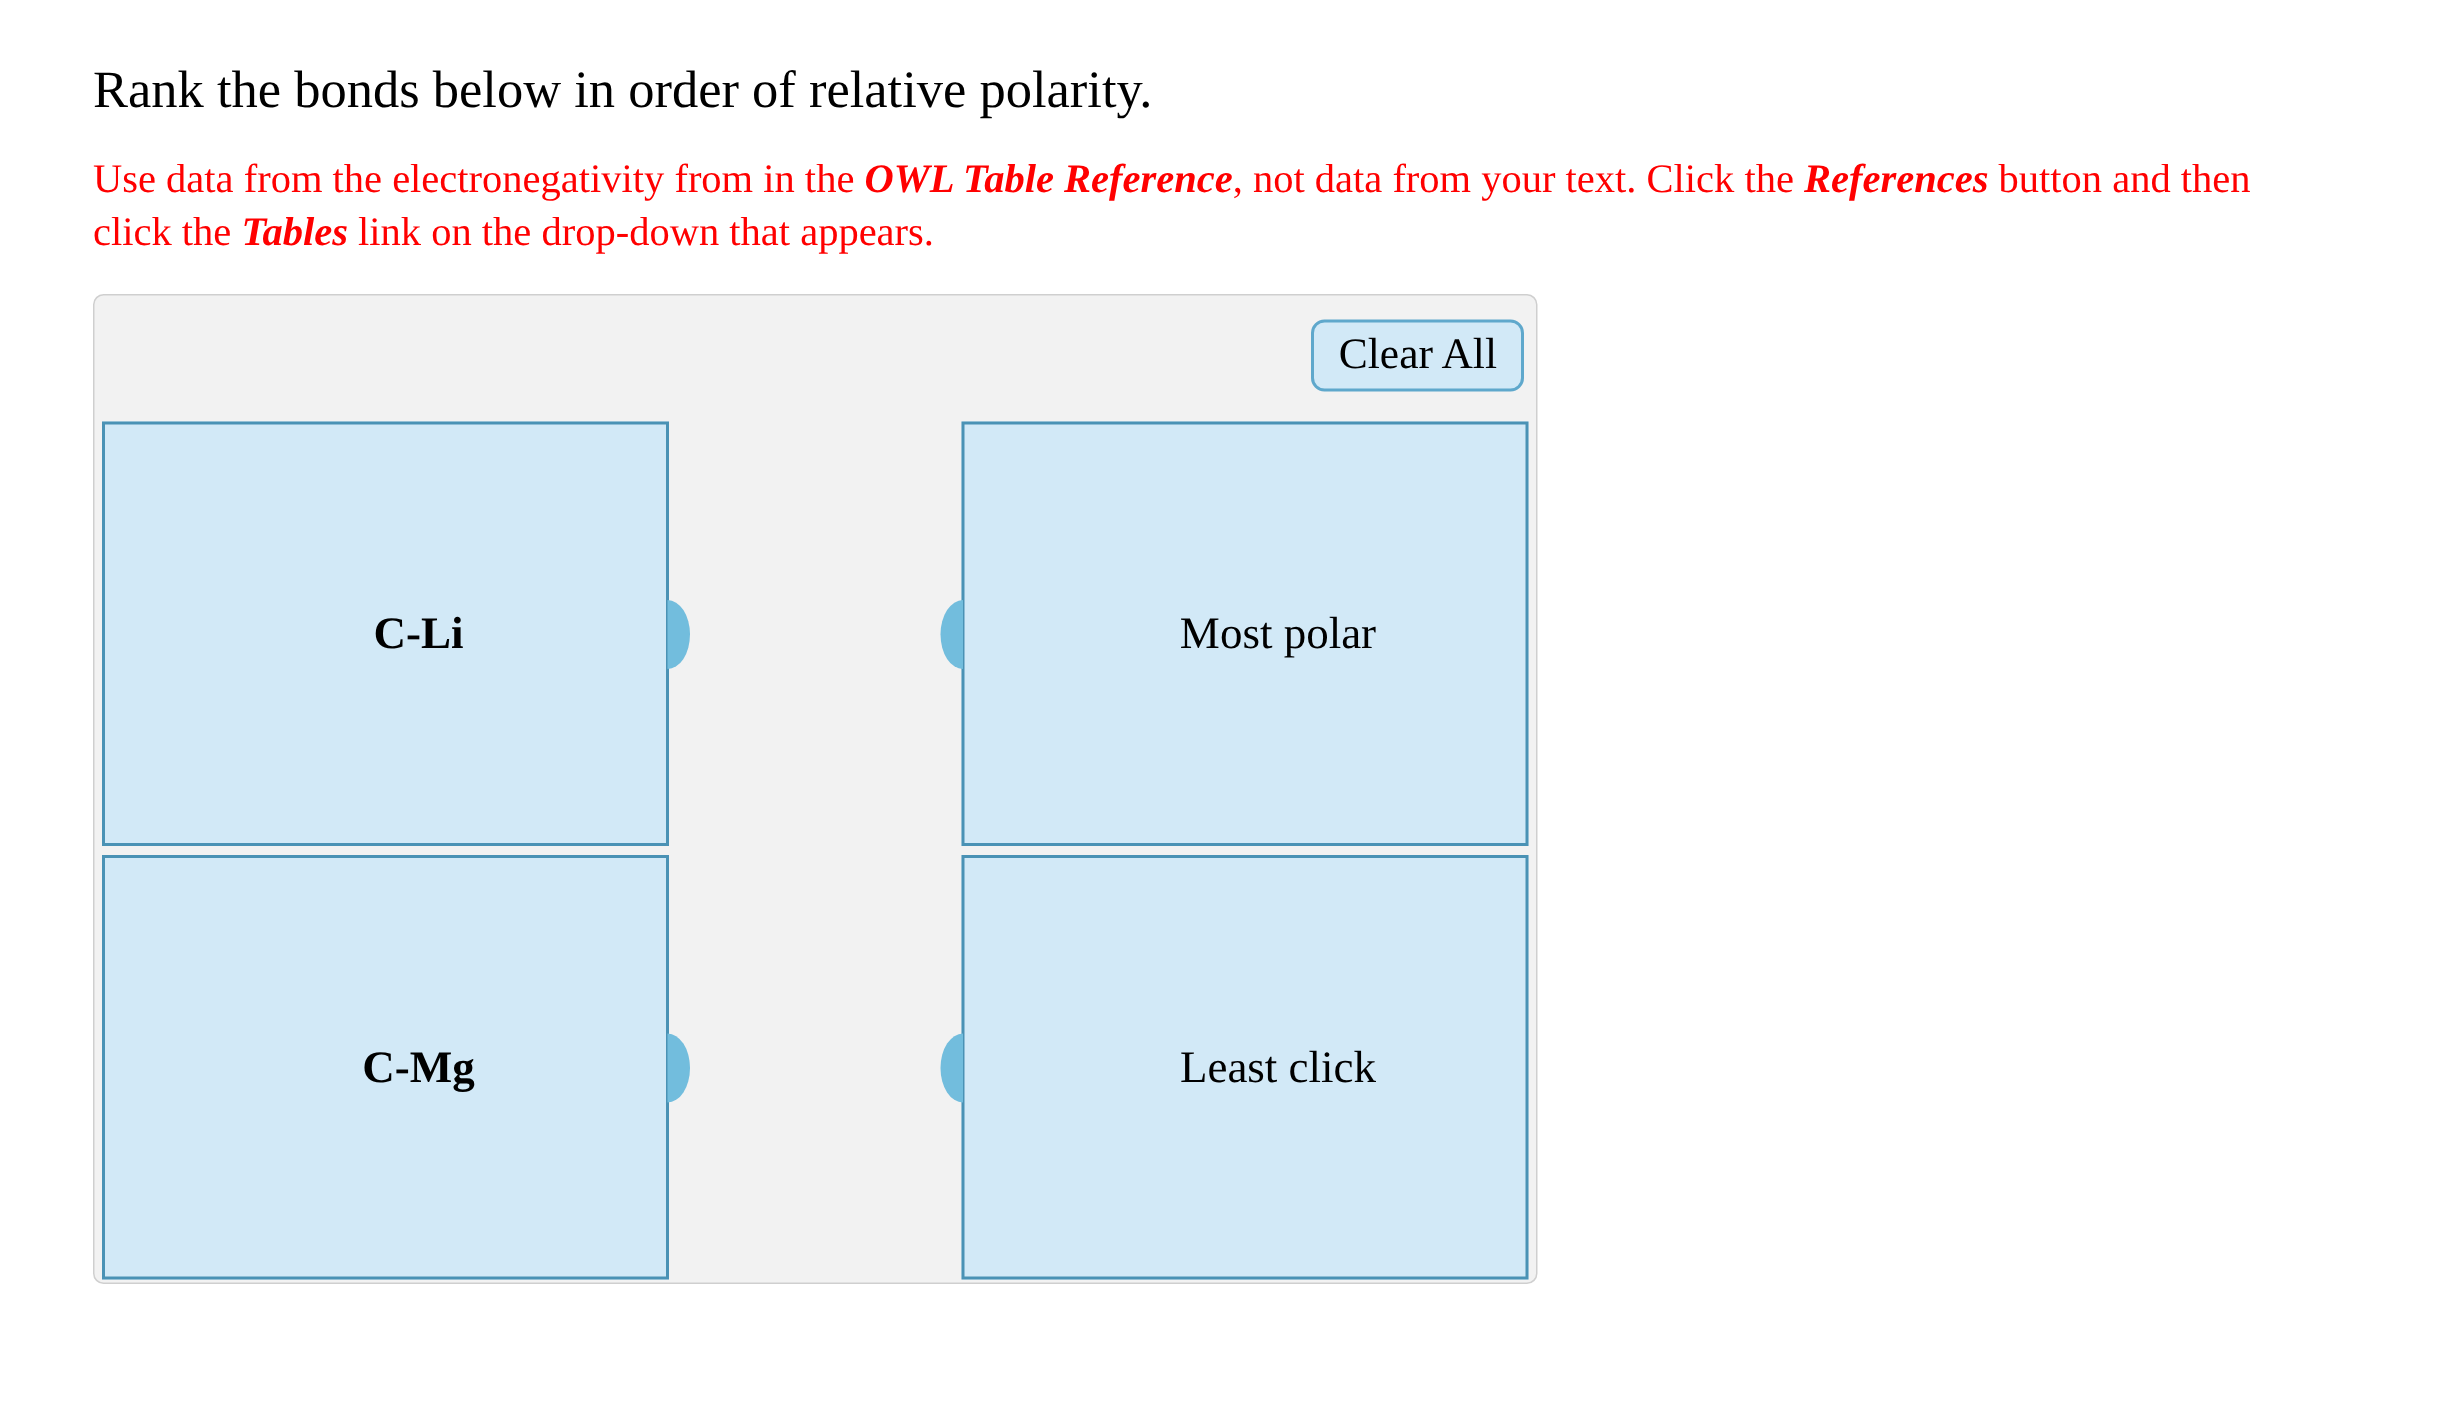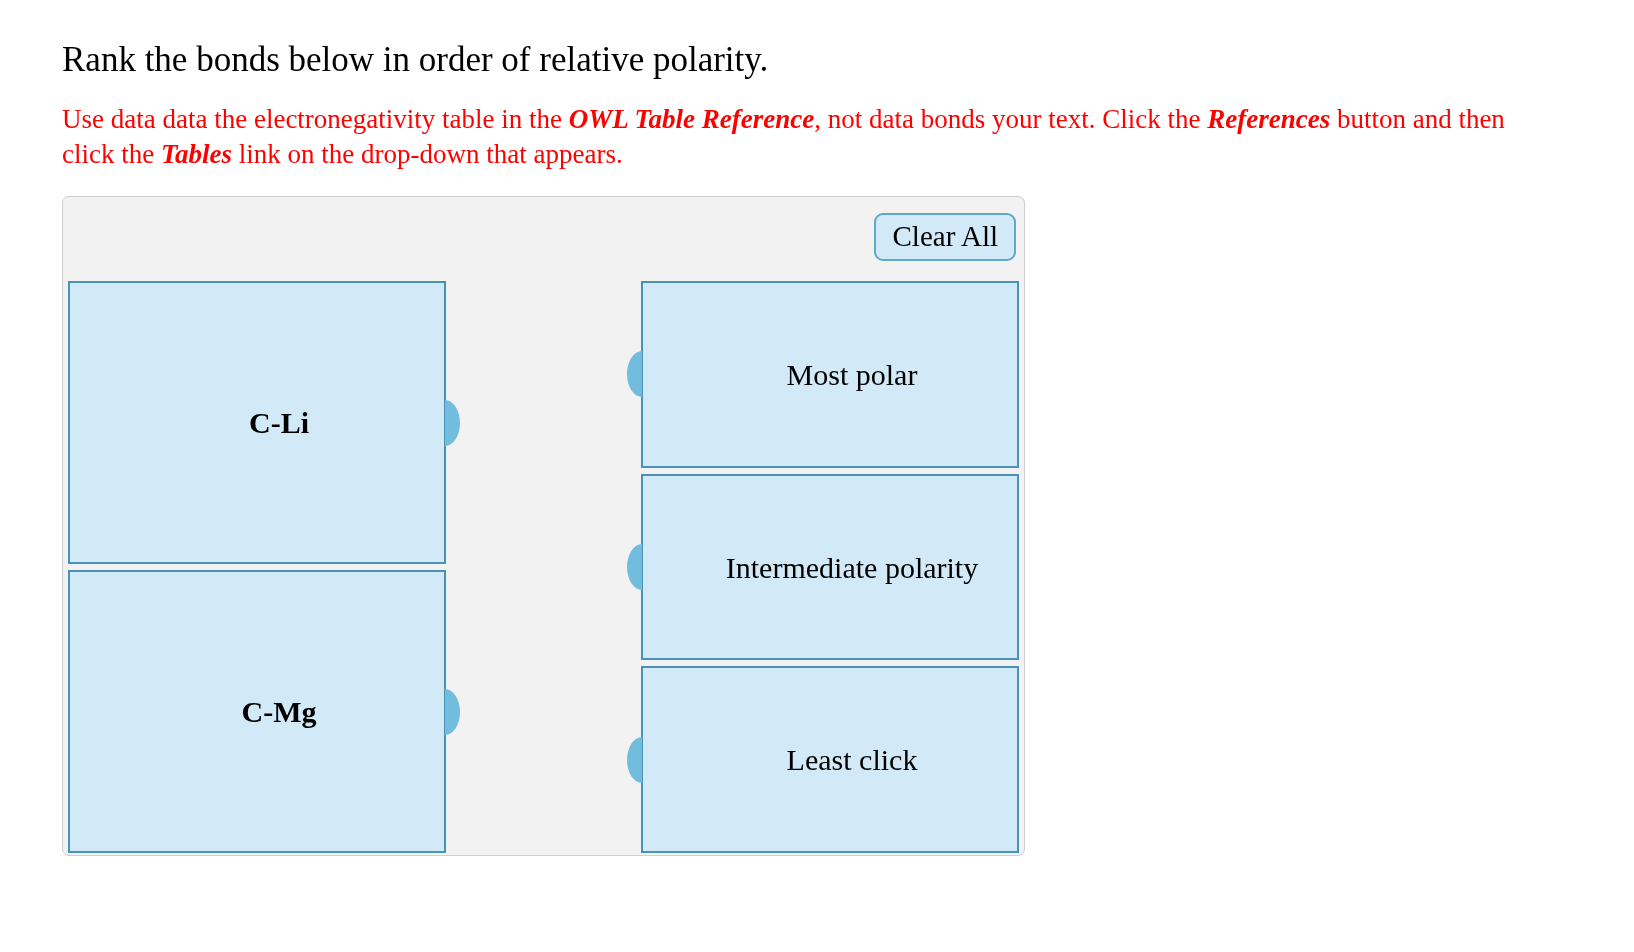--- a/index.html
+++ b/index.html
@@ -144,21 +144,21 @@
   }
 </style>
 </head>
 <body>
 
 <div class="page">
 
   <div class="prompt">Rank the bonds below in order of relative polarity.</div>
 
   <div class="instruction">
-    <span>Use data data the electronegativity table in the </span><b>OWL Table Reference</b><span>, not data bonds your text. Click the </span><b>References</b><span> button and then click the </span><b>Tables</b><span> link on the drop-down that appears.</span>
+    <span>Use data from the electronegativity from in the </span><b>OWL Table Reference</b><span>, not data from your text. Click the </span><b>References</b><span> button and then click the </span><b>Tables</b><span> link on the drop-down that appears.</span>
   </div>
 
   <div class="rank-panel">
 
     <div class="panel-toolbar">
       <button class="clear-all-btn">Clear All</button>
     </div>
 
     <div class="columns">
 
@@ -177,24 +177,20 @@
 
       </div>
 
       <div class="col col-right">
 
         <div class="slot">
           <span class="nub nub-left"></span>
           <span class="slot-label">Most polar</span>
         </div>
 
-        <div class="slot">
-          <span class="nub nub-left"></span>
-          <span class="slot-label">Intermediate polarity</span>
-        </div>
 
         <div class="slot">
           <span class="nub nub-left"></span>
           <span class="slot-label">Least click</span>
         </div>
 
       </div>
 
     </div>
   </div>

